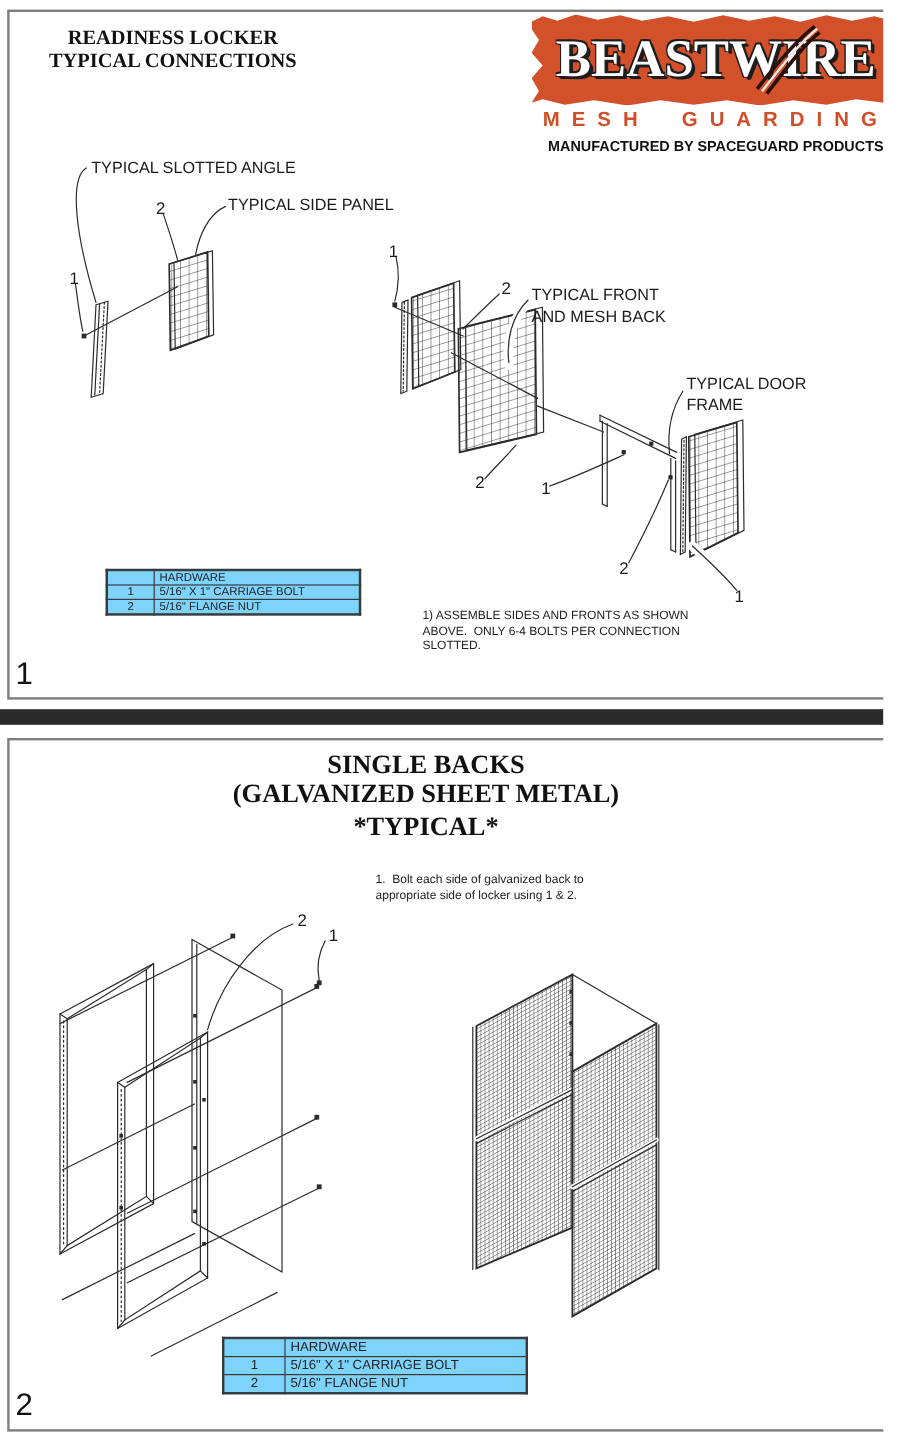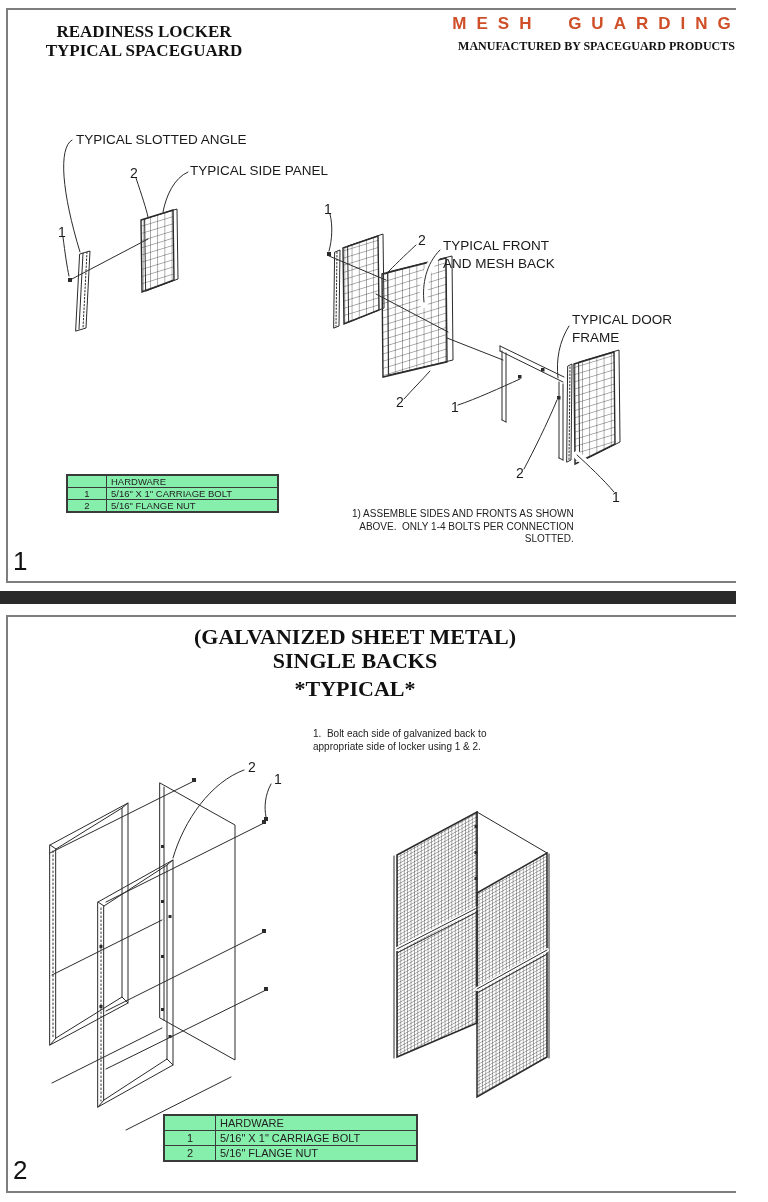--- a/index.html
+++ b/index.html
@@ -17,42 +17,42 @@
   .logo{left:443px;top:12px;width:307px;text-align:center;}
   .logo-box{position:relative;width:307px;height:76px;background:#d2512b;
             clip-path:polygon(0% 8%,3% 2%,7% 7%,12% 0%,18% 6%,24% 1%,30% 7%,37% 2%,44% 8%,52% 1%,59% 7%,66% 2%,73% 8%,80% 1%,87% 7%,93% 2%,100% 9%,98% 20%,100% 34%,97% 47%,100% 60%,98% 74%,100% 88%,96% 97%,88% 93%,80% 99%,71% 94%,62% 100%,53% 94%,44% 99%,35% 94%,26% 100%,17% 94%,9% 99%,3% 93%,0% 97%,2% 84%,0% 70%,3% 56%,0% 42%,2% 28%,0% 16%);}
   .brand{position:absolute;left:0;top:12px;width:100%;text-align:center;
          font-family:"Liberation Serif",serif;font-weight:bold;font-size:44px;line-height:50px;
          color:#fff;letter-spacing:0px;
          text-shadow:2px 2px 0 #1d1d1d,-1px -1px 0 #1d1d1d,1px -1px 0 #1d1d1d,-1px 1px 0 #1d1d1d,3px 3px 0 #1d1d1d;}
   .claw{position:absolute;left:183px;top:6px;width:58px;height:62px;}
   .tagline{margin-top:2px;font-weight:bold;font-size:17px;letter-spacing:10px;word-spacing:12px;
            color:#cf4f28;white-space:nowrap;}
-  .mfg{margin-top:5px;font-family:Liberation Serif, serif;font-weight:bold;font-size:12px;color:#111;white-space:nowrap;}
+  .mfg{margin-top:5px;font-family:Liberation Sans, sans-serif;font-weight:bold;font-size:12px;color:#111;white-space:nowrap;}
   
   svg.d{position:absolute;}
   svg text{font-family:"Liberation Sans",sans-serif;fill:#1a1a1a;stroke:none;}
   svg .lbl{font-size:13.5px;}
   svg .co{font-size:14px;}
   
-  table.hw{position:absolute;border-collapse:collapse;background:#86efac;}
+  table.hw{position:absolute;border-collapse:collapse;background:#7dd3fc;margin-left:22px;}
   table.hw td{border:1px solid #3a3a3a;padding:0 4px;color:#222;}
   table.hw{border:2px solid #3a3a3a;}
   .t1{left:66px;top:474px;font-size:9.5px;}
   .t1 td{height:11px;line-height:11px;}
   .t1 .c1{width:30px;text-align:center;}
   .t1 .c2{width:162px;text-align:left;}
   .t2{left:163px;top:1114px;font-size:11px;}
   .t2 td{height:14px;line-height:14px;}
   .t2 .c1{width:42px;text-align:center;}
   .t2 .c2{width:192px;text-align:left;}
   
   .note{font-size:10px;line-height:12.5px;color:#222;}
   .note div{white-space:pre;}
-  .note1{left:352px;top:508px;text-align:right;}
+  .note1{left:352px;top:508px;}
   .note2{left:313px;top:727px;line-height:13px;}
   
   .pnum{font-size:26px;color:#111;}
   .pn1{left:13px;top:546px;}
   .pn2{left:13px;top:1155px;}
   
   .title2{left:60px;top:625px;width:590px;text-align:center;
           font-family:"Liberation Serif",serif;font-weight:bold;font-size:22px;line-height:24px;color:#111;}
   .title2 .l3{margin-top:4px;}
 </style>
@@ -60,24 +60,32 @@
 <body>
 
 <div class="page">
 
   <div class="panel p1"></div>
   <div class="panel p2"></div>
   <div class="divider"></div>
 
   <div class="abs title1">
     <div>READINESS LOCKER</div>
-    <div>TYPICAL SPACEGUARD</div>
+    <div>TYPICAL CONNECTIONS</div>
   </div>
 
   <div class="abs logo">
+    <div class="logo-box">
+      <div class="brand">BEASTWIRE</div>
+      <svg class="claw" viewBox="0 0 58 62">
+        <path d="M5,56 C19,38 37,16 53,4" stroke="#2a1008" stroke-width="3" fill="none"></path>
+        <path d="M13,60 C27,42 43,20 57,9" stroke="#2a1008" stroke-width="3" fill="none"></path>
+        <path d="M9,58 C23,40 40,18 55,6" stroke="#f3e8df" stroke-width="2" fill="none"></path>
+      </svg>
+    </div>
     <div class="tagline">MESH GUARDING</div>
     <div class="mfg">MANUFACTURED BY SPACEGUARD PRODUCTS</div>
   </div>
 
   <svg class="d" style="left:6px;top:8px;" width="749" height="575" viewBox="0 0 749 575">
     <defs>
       <pattern id="meshA" width="7.2" height="7.2" patternUnits="userSpaceOnUse" patternTransform="skewY(-17)">
         <path d="M0,0 H7.2 M0,0 V7.2" stroke="#333" stroke-width="0.8" fill="none"></path>
       </pattern>
       <pattern id="meshB" width="3.4" height="3.4" patternUnits="userSpaceOnUse" patternTransform="skewY(-29)">
@@ -184,29 +192,29 @@
     </tr>
     <tr>
       <td class="c1">2</td>
       <td class="c2">5/16" FLANGE NUT</td>
     </tr>
   </tbody>
     </table>
 
   <div class="abs note note1">
     <div>1) ASSEMBLE SIDES AND FRONTS AS SHOWN</div>
-    <div>ABOVE.  ONLY 1-4 BOLTS PER CONNECTION</div>
+    <div>ABOVE.  ONLY 6-4 BOLTS PER CONNECTION</div>
     <div>SLOTTED.</div>
   </div>
 
   <div class="abs pnum pn1">1</div>
 
   <div class="abs title2">
+    <div>SINGLE BACKS</div>
     <div>(GALVANIZED SHEET METAL)</div>
-    <div>SINGLE BACKS</div>
     <div class="l3">*TYPICAL*</div>
   </div>
 
   <div class="abs note note2">
     <div>1.  Bolt each side of galvanized back to</div>
     <div>appropriate side of locker using 1 &amp; 2.</div>
   </div>
 
   <svg class="d" style="left:6px;top:615px;" width="751" height="578" viewBox="0 0 751 578">
     <g stroke="#2b2b2b" fill="none" stroke-width="1" stroke-linecap="round">

